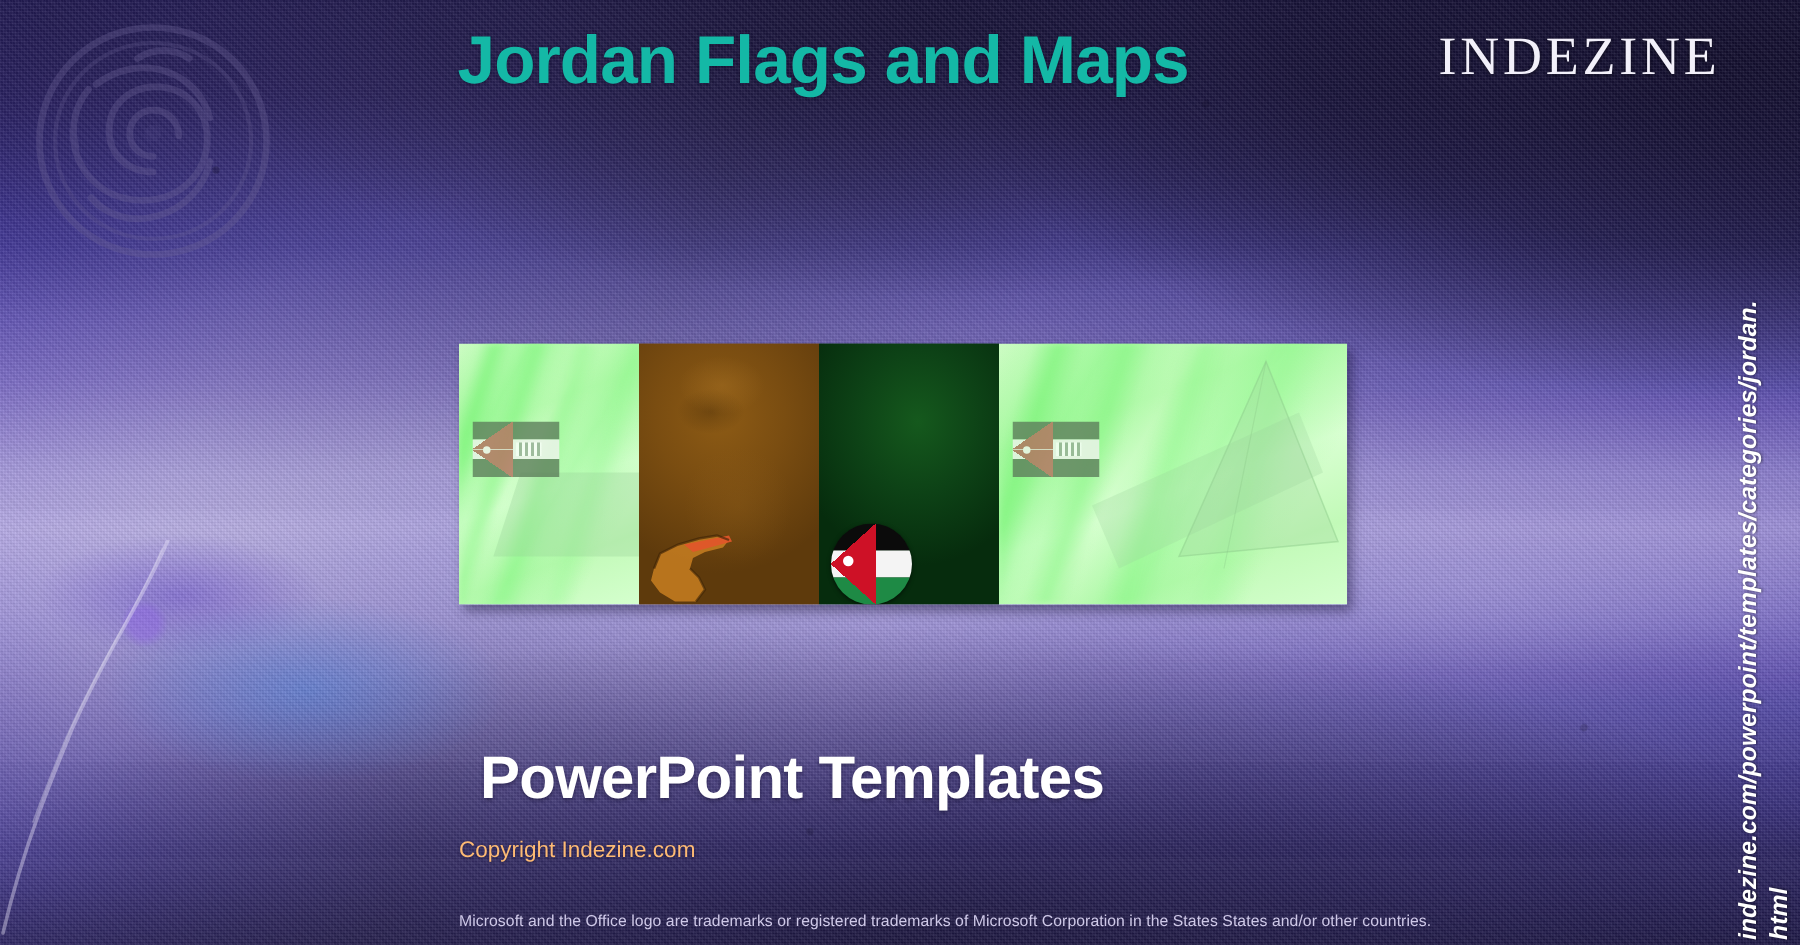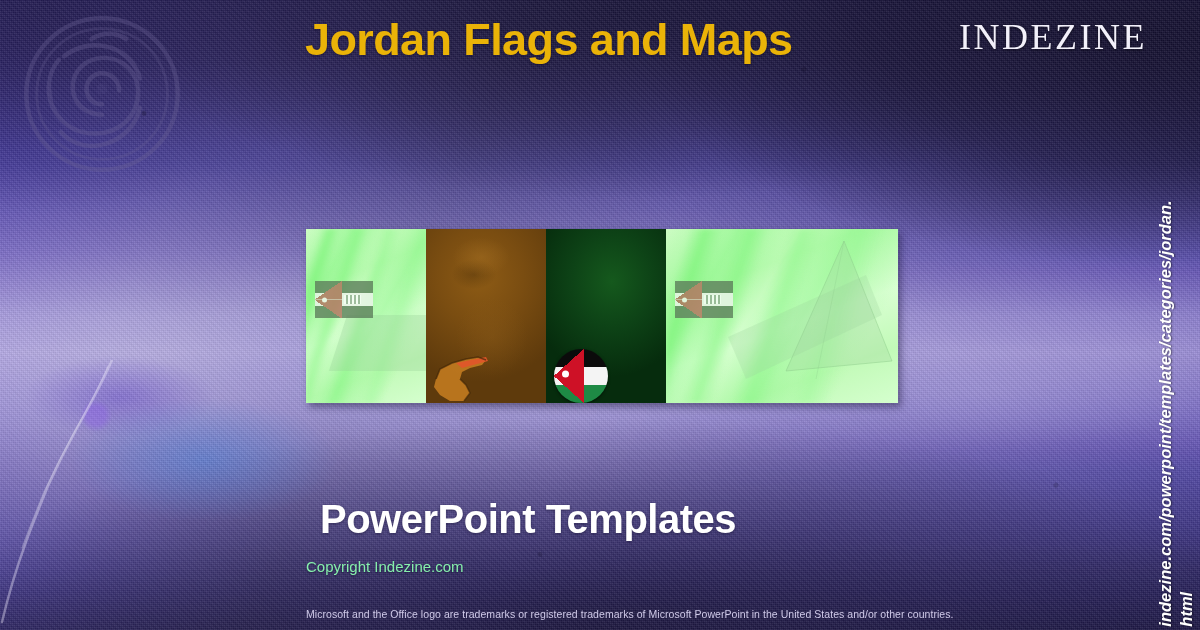--- a/index.html
+++ b/index.html
@@ -79,21 +79,21 @@
   }
   
   .bg-crack { position:absolute; left:0; top:360px; width:260px; height:270px; opacity:0.55; }
 
   
   .medallion { position:absolute; left:16px; top:8px; width:172px; height:172px; opacity:0.34; }
 
   
   .title {
     position:absolute; left:305px; top:14px;
-    font-size:45px; font-weight:bold; color:#eab308;
+    font-size:45px; font-weight:bold; color:#14b8a6;
     letter-spacing:-0.6px; line-height:1.15;
     text-shadow:0 1px 3px rgba(10,6,30,0.45);
     white-space:nowrap;
   }
   .brand {
     position:absolute; right:53px; top:16px;
     font-family:"Liberation Serif", serif;
     font-size:36px; color:#f2f0fa; letter-spacing:2.5px;
     font-weight:400; white-space:nowrap;
     text-shadow:0 1px 3px rgba(0,0,0,0.5);
@@ -230,21 +230,21 @@
 
   
   .subtitle {
     position:absolute; left:320px; top:497px;
     font-size:40px; font-weight:bold; color:#ffffff;
     letter-spacing:-0.5px; white-space:nowrap;
     text-shadow:0 1px 3px rgba(14,9,38,0.45);
   }
   .copyright {
     position:absolute; left:306px; top:558px;
-    font-size:15px; color:#86efac; white-space:nowrap;
+    font-size:15px; color:#fdba74; white-space:nowrap;
     text-shadow:0 1px 2px rgba(14,9,38,0.5);
   }
   .disclaimer {
     position:absolute; left:306px; top:608px;
     font-size:10.5px; color:#cfc9e8; white-space:nowrap;
     letter-spacing:0.05px;
   }
 </style>
 </head>
 <body>
@@ -343,13 +343,13 @@
       <div class="ff-band ff-bot"></div>
       <div class="ff-stripes"></div>
       <div class="ff-tri"></div>
       <div class="ff-star"></div>
     </div>
   </div>
 </div>
 
 <div class="subtitle">PowerPoint Templates</div>
 <div class="copyright">Copyright Indezine.com</div>
-<div class="disclaimer">Microsoft and the Office logo are trademarks or registered trademarks of Microsoft PowerPoint in the United States and/or other countries.</div>
+<div class="disclaimer">Microsoft and the Office logo are trademarks or registered trademarks of Microsoft Corporation in the States States and/or other countries.</div>
 
 </body></html>

